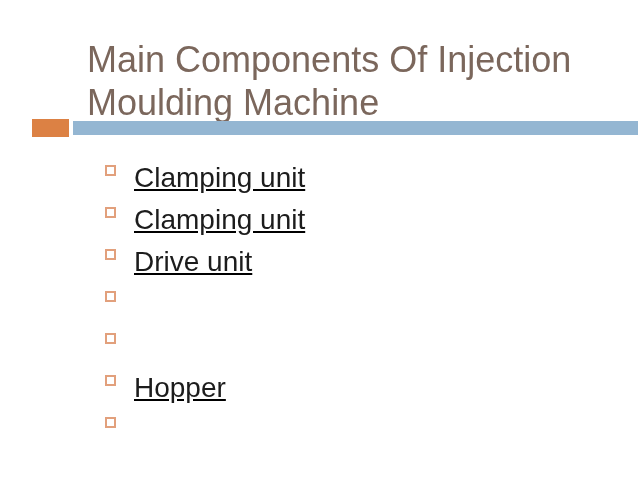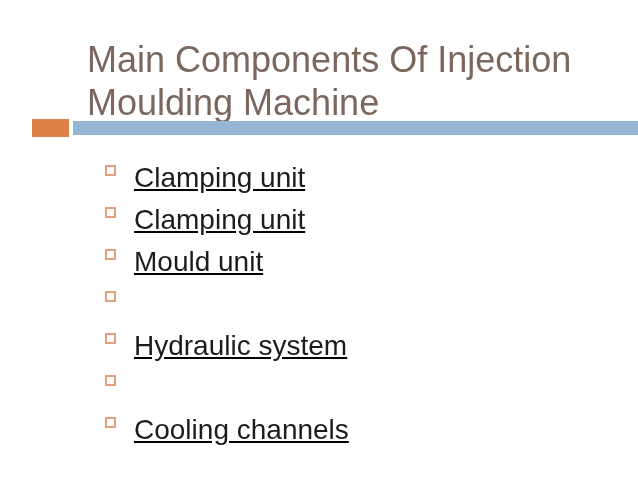--- a/index.html
+++ b/index.html
@@ -89,30 +89,29 @@
   <li>
       <span class="bullet-square"></span>
       <span class="bullet-label">Clamping unit</span>
     </li>
       <li>
       <span class="bullet-square"></span>
       <span class="bullet-label">Clamping unit</span>
     </li>
       <li>
       <span class="bullet-square"></span>
-      <span class="bullet-label">Mould unit</span>
+      <span class="bullet-label">Drive unit</span>
     </li>
       <li>
       <span class="bullet-square"></span>
     </li>
       <li>
       <span class="bullet-square"></span>
-      <span class="bullet-label">Hydraulic system</span>
     </li>
       <li>
       <span class="bullet-square"></span>
+      <span class="bullet-label">Hopper</span>
     </li>
       <li>
       <span class="bullet-square"></span>
-      <span class="bullet-label">Cooling channels</span>
     </li>
     </ul>
 </div>
 
 </body></html>

